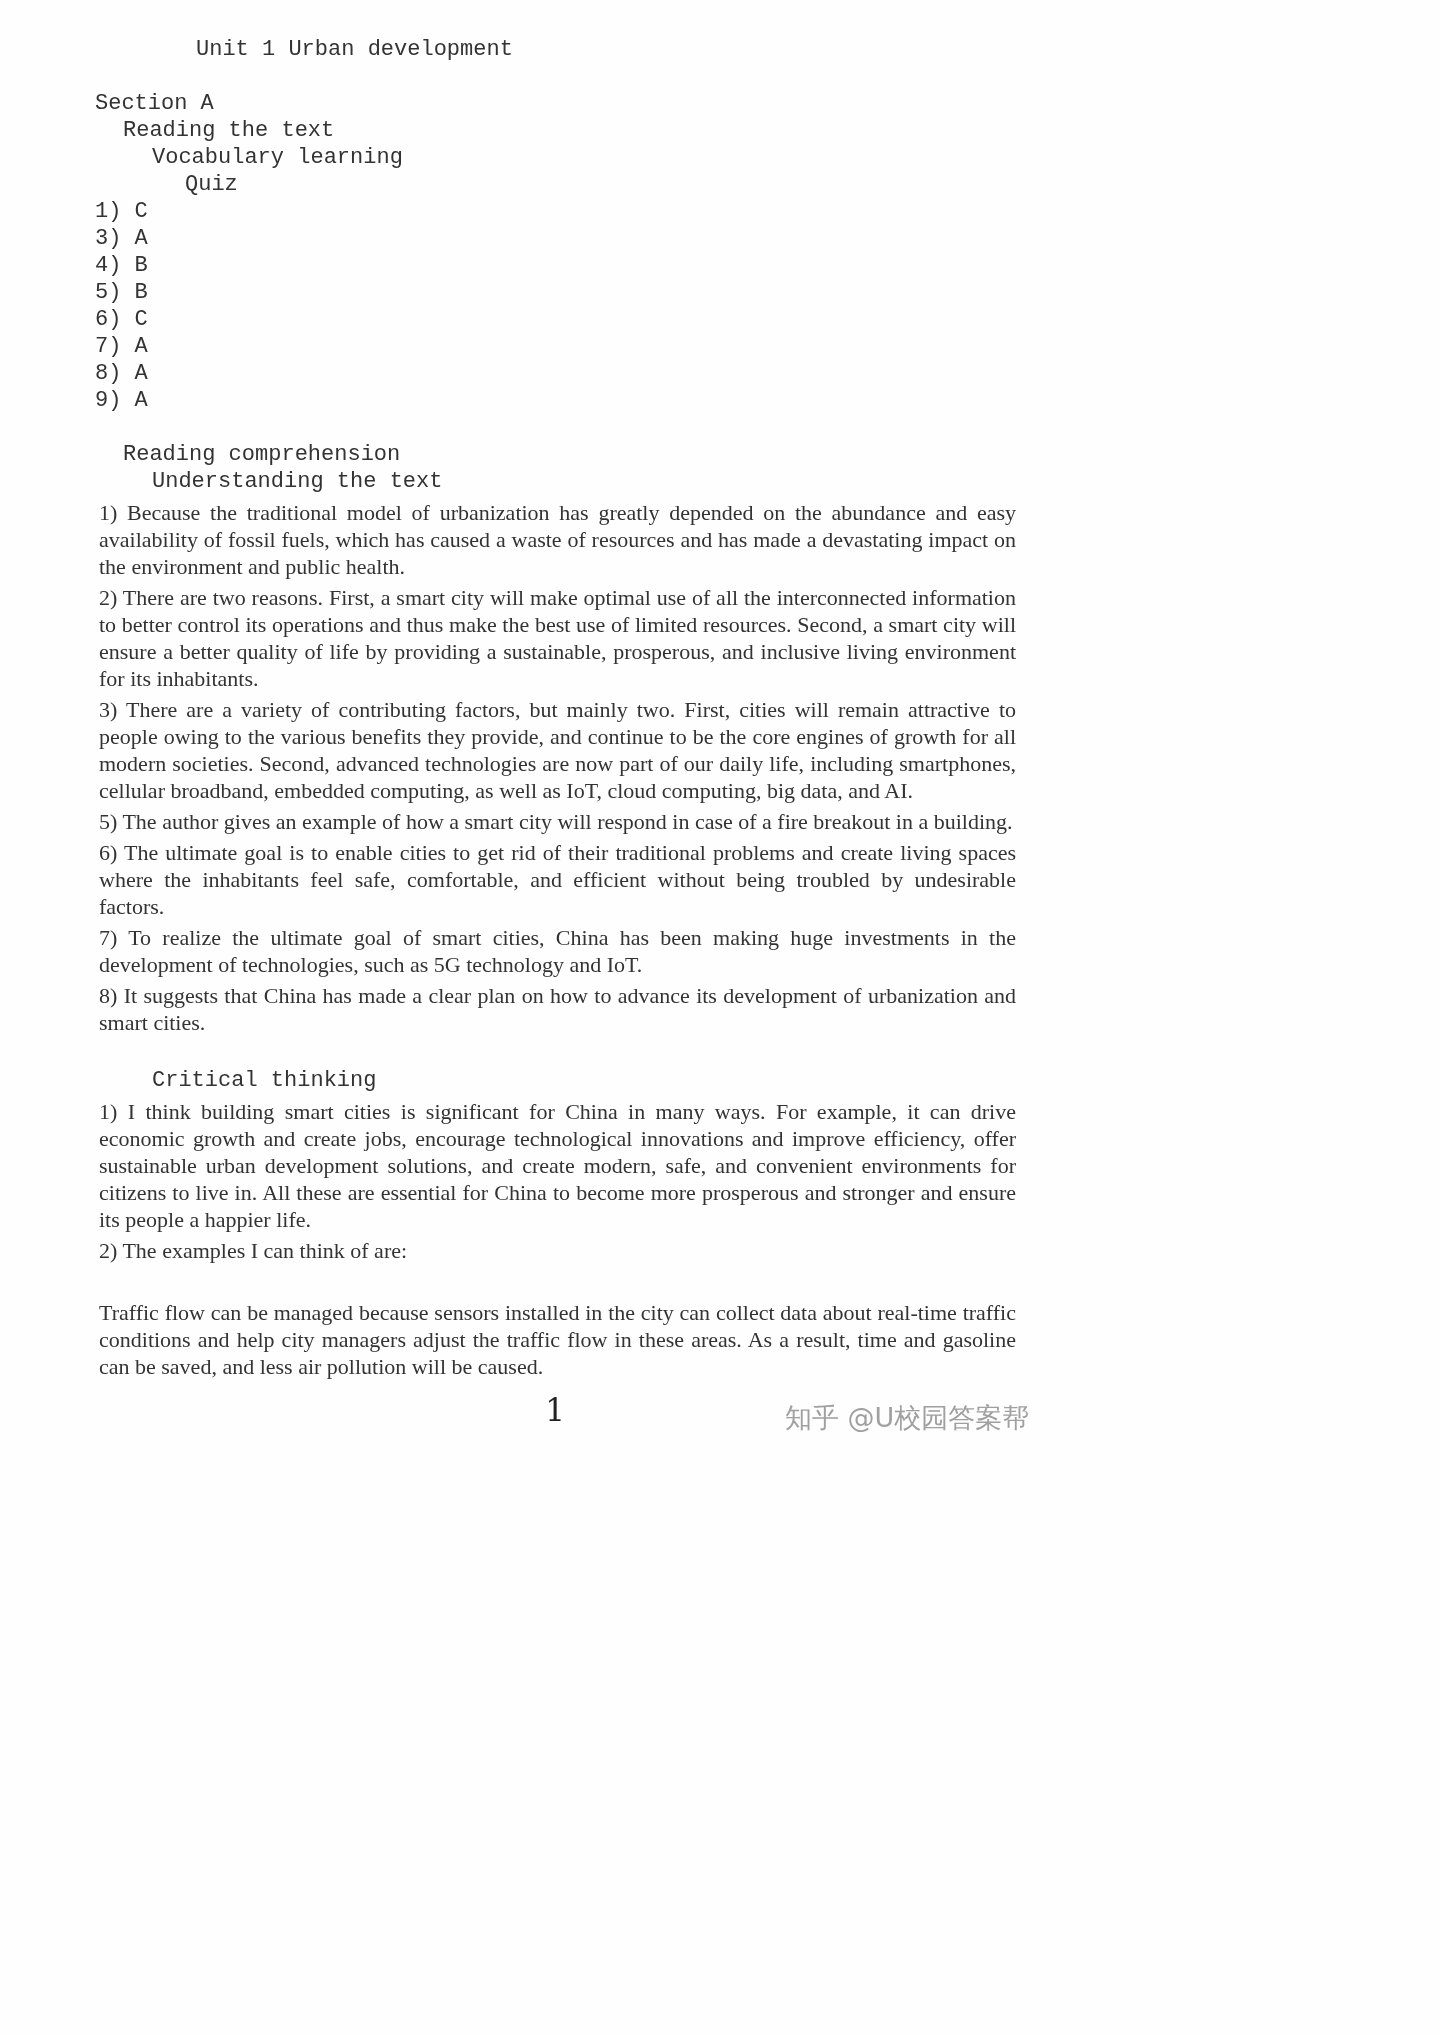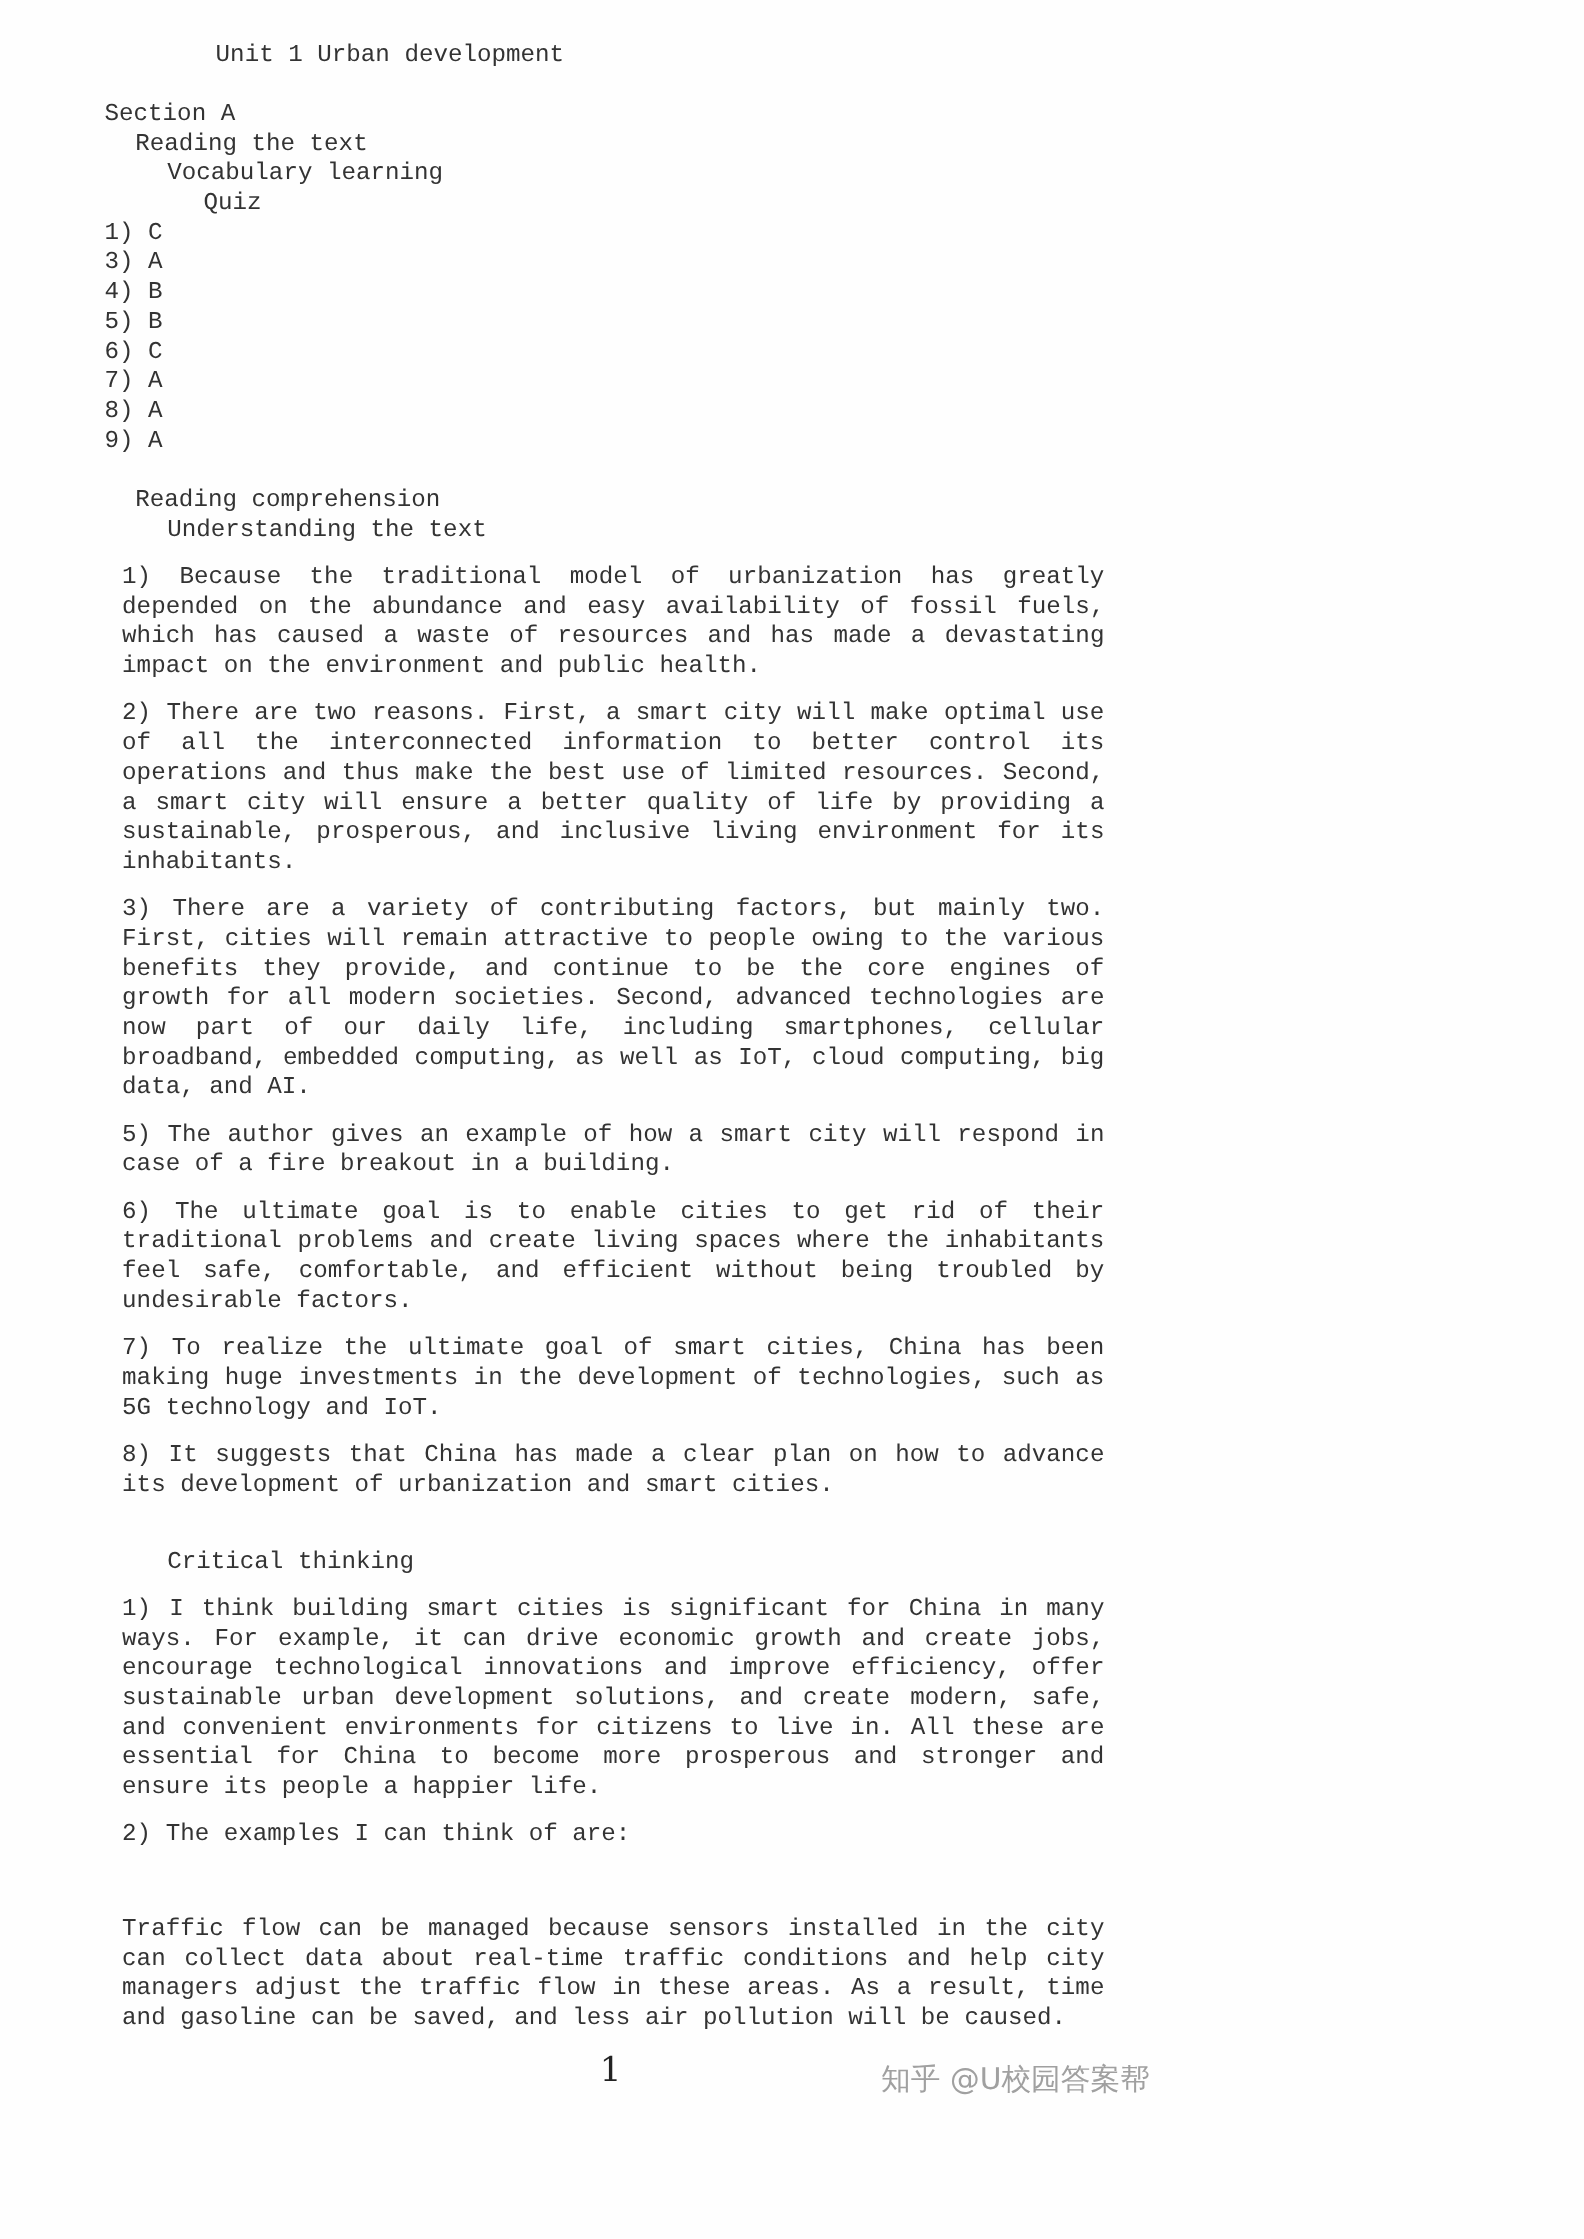--- a/index.html
+++ b/index.html
@@ -28,22 +28,23 @@
     font-size: 22px;
     line-height: 27px;
   }
   .line {
     white-space: pre;
   }
   .blank-line {
     height: 27px;
   }
   .para {
-    margin: 16px;
+    margin: 4px;
     text-align: justify;
+    font-family: Liberation Serif, serif;
   }
   .indent-title { padding-left: 101px; }
   .indent-1 { padding-left: 28px; }
   .indent-2 { padding-left: 57px; }
   .indent-3 { padding-left: 90px; }
   .footer {
     position: relative;
     width: 1110px;
     margin-top: 12px;
     text-align: center;
@@ -54,21 +55,20 @@
     color: #222222;
   }
   .watermark {
     position: absolute;
     left: 785px;
     top: 8px;
     white-space: nowrap;
     font-family: "DejaVu Sans", "Liberation Sans", sans-serif;
     font-size: 27px;
     color: #a0a0a0;
-    margin-left: 16px;
   }
 </style>
 </head>
 <body>
 
 <div class="page">
   <main class="content">
 
     <div class="line indent-title">Unit 1 Urban development</div>
     <div class="blank-line"></div>

